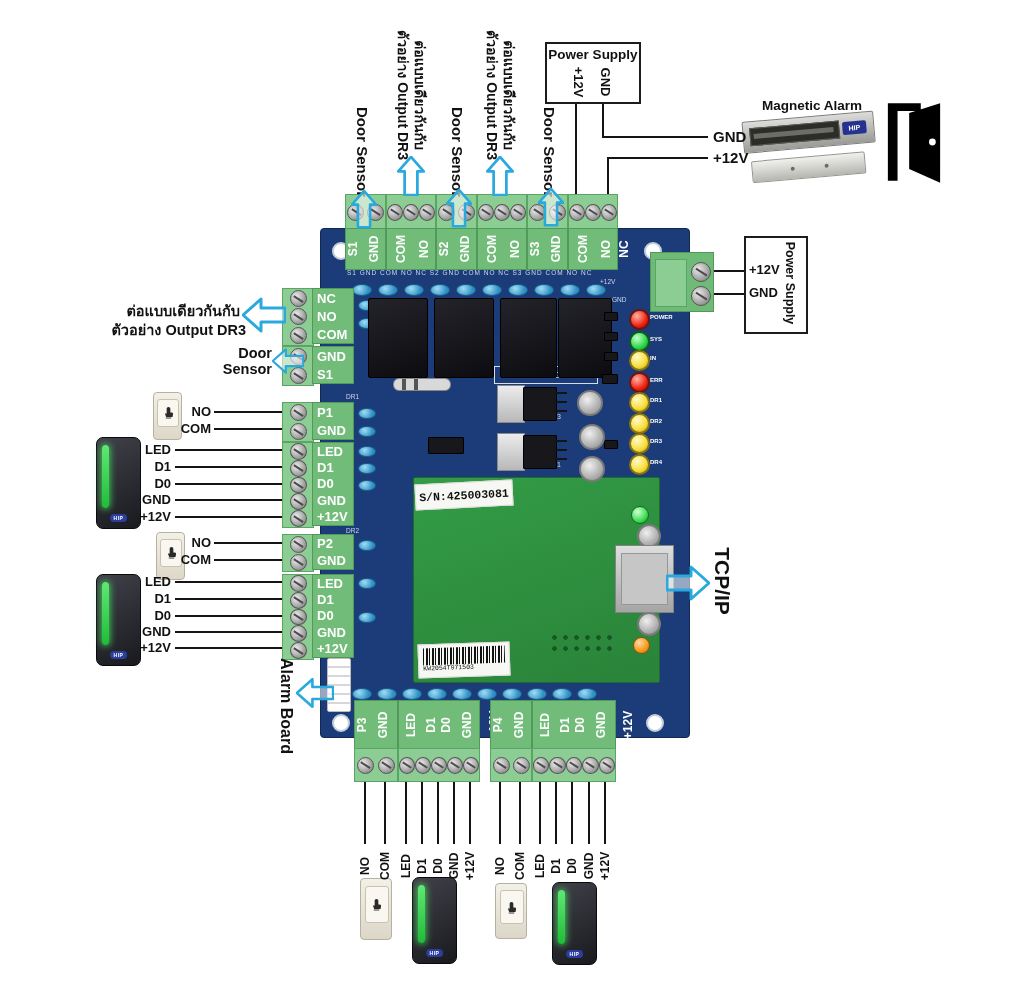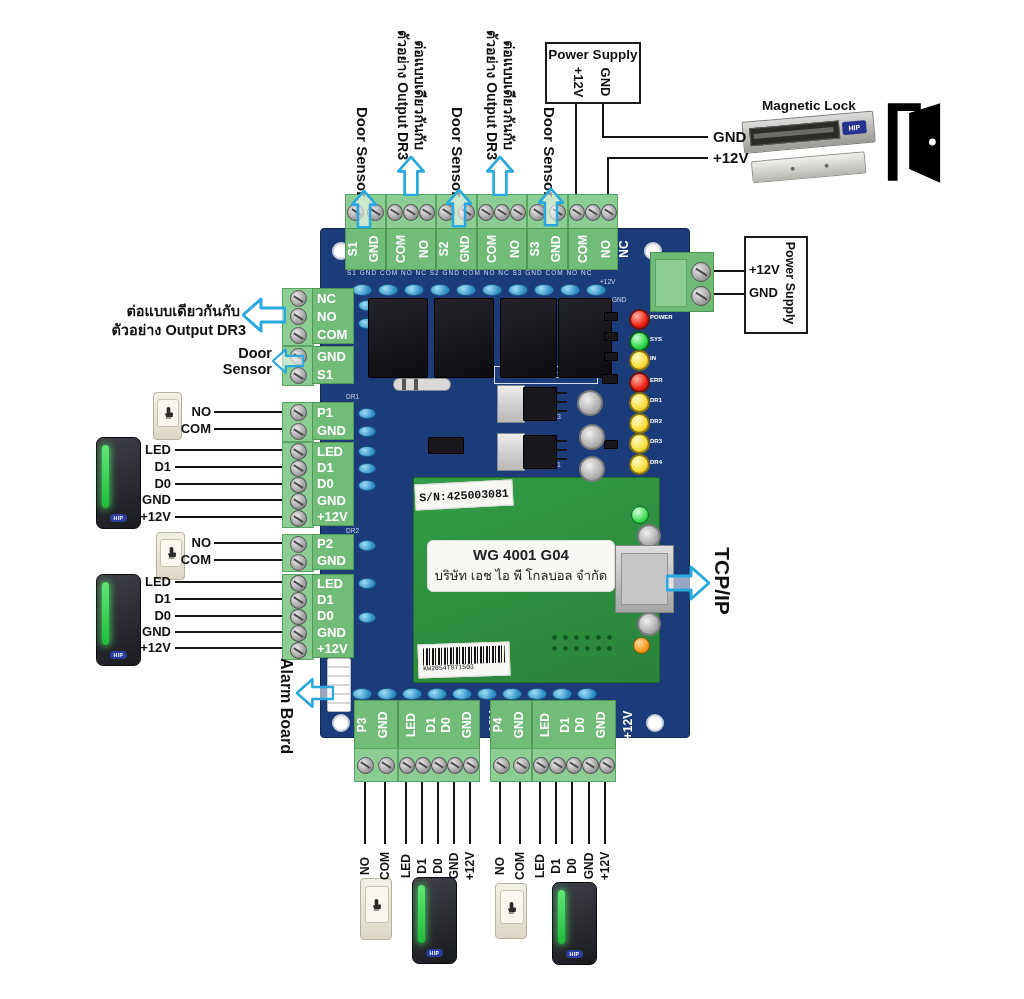--- a/index.html
+++ b/index.html
@@ -196,24 +196,20 @@
   <div class="greenpcb"></div>
   <div class="whlabel" style="left:415px;top:482px;width:96px;height:24px;transform:rotate(-3deg);display:flex;align-items:center;justify-content:center">
     <span class="mono" style="font-size:11.5px;font-weight:700">S/N:425003081</span>
   </div>
   <div class="abs" style="left:631px;top:506px;width:16px;height:16px;border-radius:50%;z-index:4;background:radial-gradient(circle at 35% 30%,#d2ffd6,#3fdc55 60%,#14912a);border:1px solid #0d6e1f"></div>
   <div class="bigscrew" style="left:637px;top:524px;width:20px;height:20px"></div>
   <div class="bigscrew" style="left:637px;top:612px;width:20px;height:20px"></div>
   <div class="abs" style="left:615px;top:545px;width:57px;height:66px;z-index:4;background:linear-gradient(180deg,#dedede,#a5a5a5);border:1px solid #838383">
     <div class="abs" style="left:5px;top:7px;width:45px;height:50px;background:#c6c6c6;border:1px solid #969696"></div>
   </div>
-  <div class="whlabel" style="left:427px;top:540px;width:186px;height:50px;border-radius:6px;display:flex;flex-direction:column;align-items:center;justify-content:center;gap:2px">
-    <div style="font-size:15px;font-weight:600;color:#222">WG 4001 G04</div>
-    <div style="font-size:13px;color:#222">บริษัท เอช ไอ พี โกลบอล จำกัด</div>
-  </div>
   <div class="dots" style="left:549px;top:632px;width:68px;height:22px"></div>
   <div class="whlabel" style="left:418px;top:643px;width:90px;height:32px;transform:rotate(-2deg)">
     <div style="margin:3px 4px 0;height:17px;background:repeating-linear-gradient(90deg,#111 0 1px,transparent 1px 3px,#111 3px 5px,transparent 5px 6px)"></div>
     <div class="mono" style="font-size:6.5px;text-align:left;padding-left:4px">KW2054T971503</div>
   </div>
   <div class="abs" style="left:633px;top:637px;width:15px;height:15px;border-radius:50%;z-index:4;background:radial-gradient(circle at 35% 30%,#ffd9a0,#f59a1d 60%,#b56708);border:1px solid #8a5208"></div>
 
   <div class="thouse" style="left:345px;width:39px">
     <div class="screw"></div>
       <div class="screw"></div>
@@ -483,21 +479,21 @@
   <div class="rot lbl" style="left:549px;top:152px;font-size:15px">Door Sensor</div>
 
   <div class="psu" style="left:545px;top:42px;width:92px;height:58px">
     <div style="text-align:center;font-weight:700;font-size:13.5px;padding-top:3px">Power Supply</div>
   </div>
   <div class="rot lbl" style="left:578px;top:82px;font-size:13px">+12V</div>
   <div class="rot lbl" style="left:605px;top:82px;font-size:13px">GND</div>
 
   <div class="abs lbl" style="left:713px;top:128px;font-size:15px;z-index:6">GND</div>
   <div class="abs lbl" style="left:713px;top:149px;font-size:15px;z-index:6">+12V</div>
-  <div class="abs lbl" style="left:762px;top:98px;font-size:13.5px;z-index:6">Magnetic Lock</div>
+  <div class="abs lbl" style="left:762px;top:98px;font-size:13.5px;z-index:6">Magnetic Alarm</div>
   <div class="abs" style="left:744px;top:112px;width:135px;height:72px;transform:rotate(-5deg);z-index:5">
     <div class="abs" style="left:0;top:4px;width:130px;height:30px;background:linear-gradient(180deg,#dcdcda,#9a9a96);border:1px solid #7b7b78;border-radius:2px">
       <div class="abs" style="left:6px;top:6px;width:88px;height:16px;background:#2c2c29;border:1px solid #5c5c58">
         <div class="abs" style="left:3px;top:5px;width:80px;height:5px;background:#6d6d68"></div>
       </div>
       <div class="abs" style="left:99px;top:8px;width:24px;height:13px;background:#24338f;border-radius:2px;color:#fff;font-size:7px;font-weight:700;text-align:center;line-height:13px">HIP</div>
     </div>
     <div class="abs" style="left:6px;top:44px;width:112px;height:20px;background:linear-gradient(180deg,#f0f0ed,#b6b6b1);border:1px solid #94948f;border-radius:2px">
       <div class="abs" style="left:38px;top:8px;width:4px;height:4px;border-radius:50%;background:#6b6b66"></div>
       <div class="abs" style="left:72px;top:8px;width:4px;height:4px;border-radius:50%;background:#6b6b66"></div>

